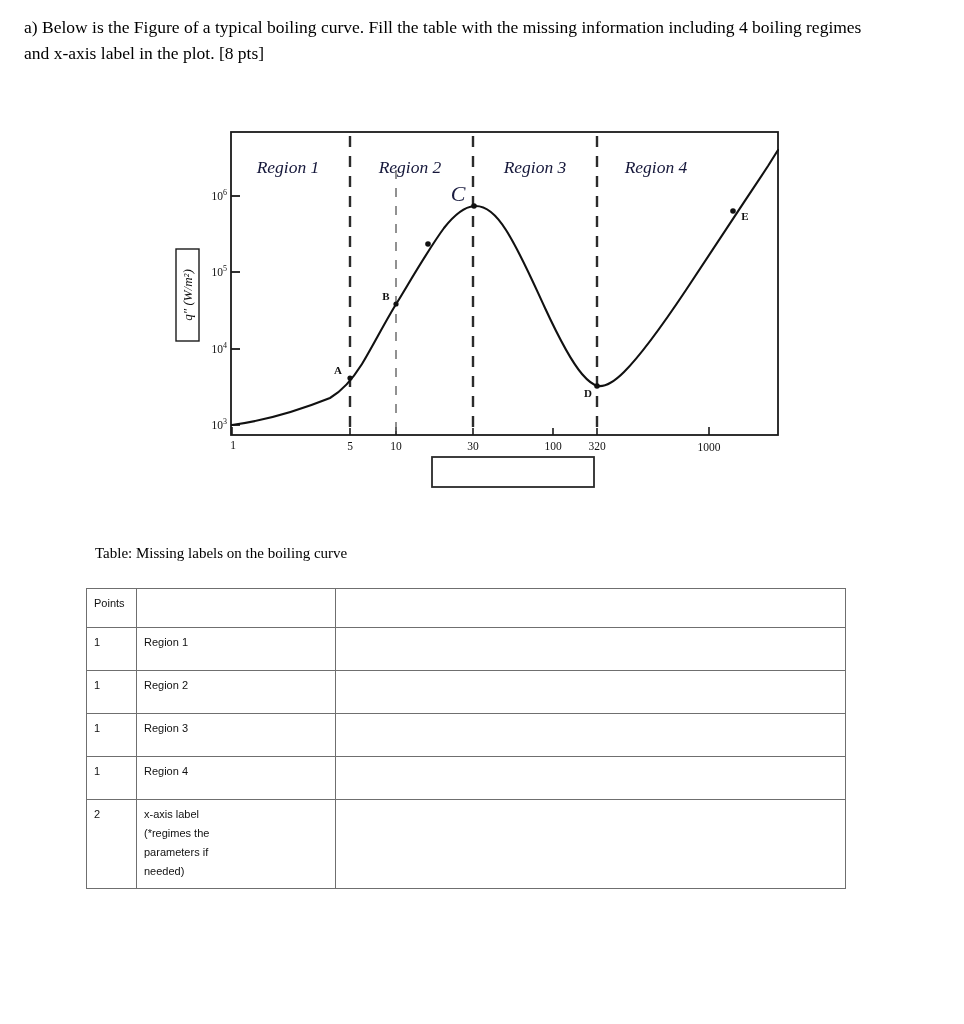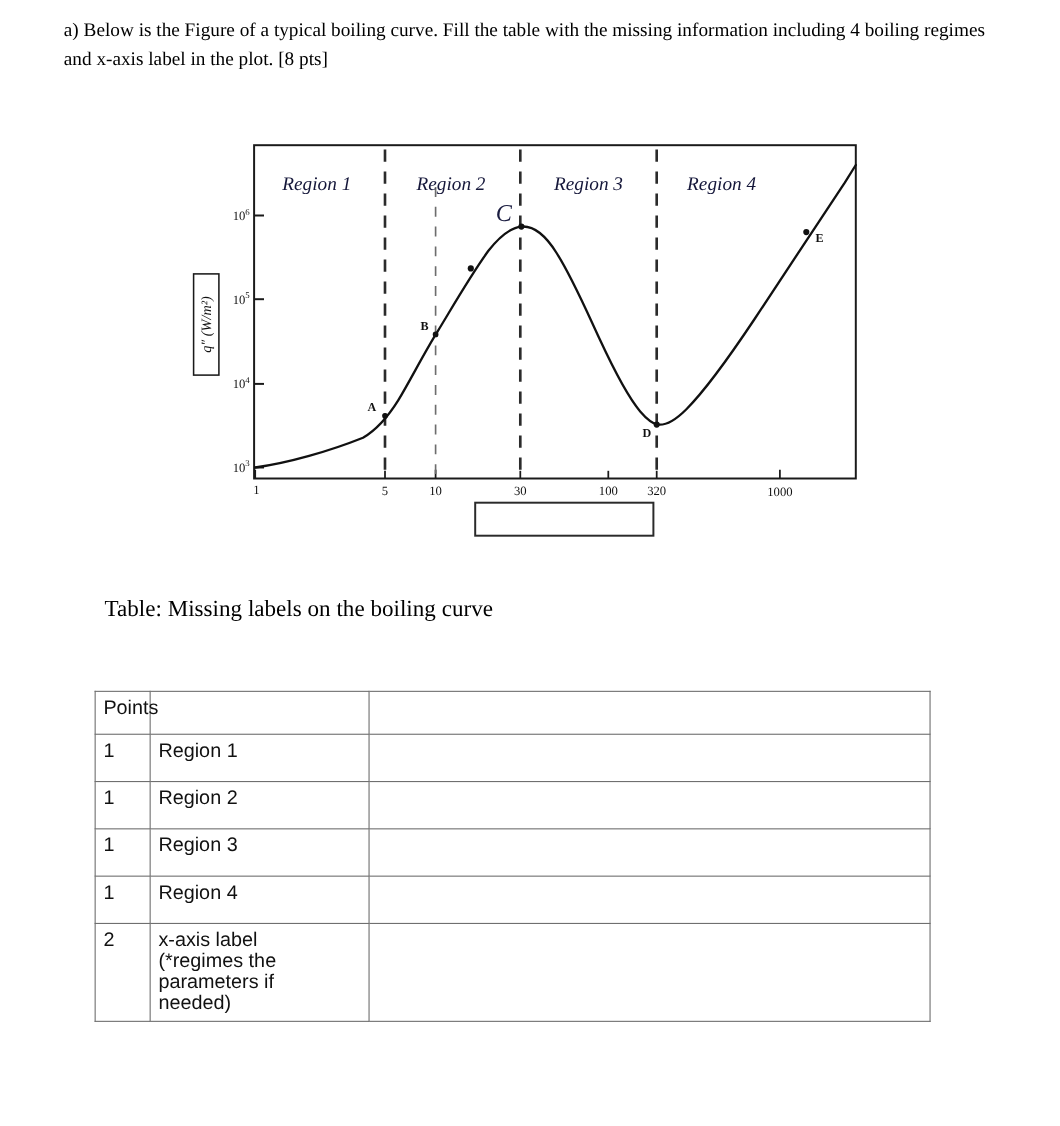--- a/index.html
+++ b/index.html
@@ -19,54 +19,52 @@
 
   
   #prompt {
     position: absolute;
     left: 24px;
     top: 14px;
     width: 860px;
     font-size: 17.5px;
     line-height: 26px;
     text-align: left;
-    margin-left: 34px;
   }
 
   
   #figure {
     position: absolute;
     left: 0;
     top: 110px;
     width: 964px;
     height: 400px;
   }
   #plot-svg { display: block; }
 
   
   #table-caption {
     position: absolute;
     left: 95px;
     top: 542px;
-    font-size: 21px;
+    font-size: 15px;
     line-height: 22px;
   }
 
   
   #missing-labels-table {
     position: absolute;
     left: 86px;
     top: 588px;
     width: 759px;
     border-collapse: collapse;
     font-family: "Liberation Sans", "DejaVu Sans", sans-serif;
-    font-size: 18px;
+    font-size: 11px;
     line-height: 19px;
     table-layout: fixed;
-    margin-top: 40px;
   }
   #missing-labels-table td {
     border: 1px solid #6f6f6f;
     vertical-align: top;
     padding: 5px 0 5px 7px;
     color: #111111;
   }
   #missing-labels-table .c-points  { width: 50px; }
   #missing-labels-table .c-label   { width: 199px; }
   #missing-labels-table .c-answer  { width: 510px; }

